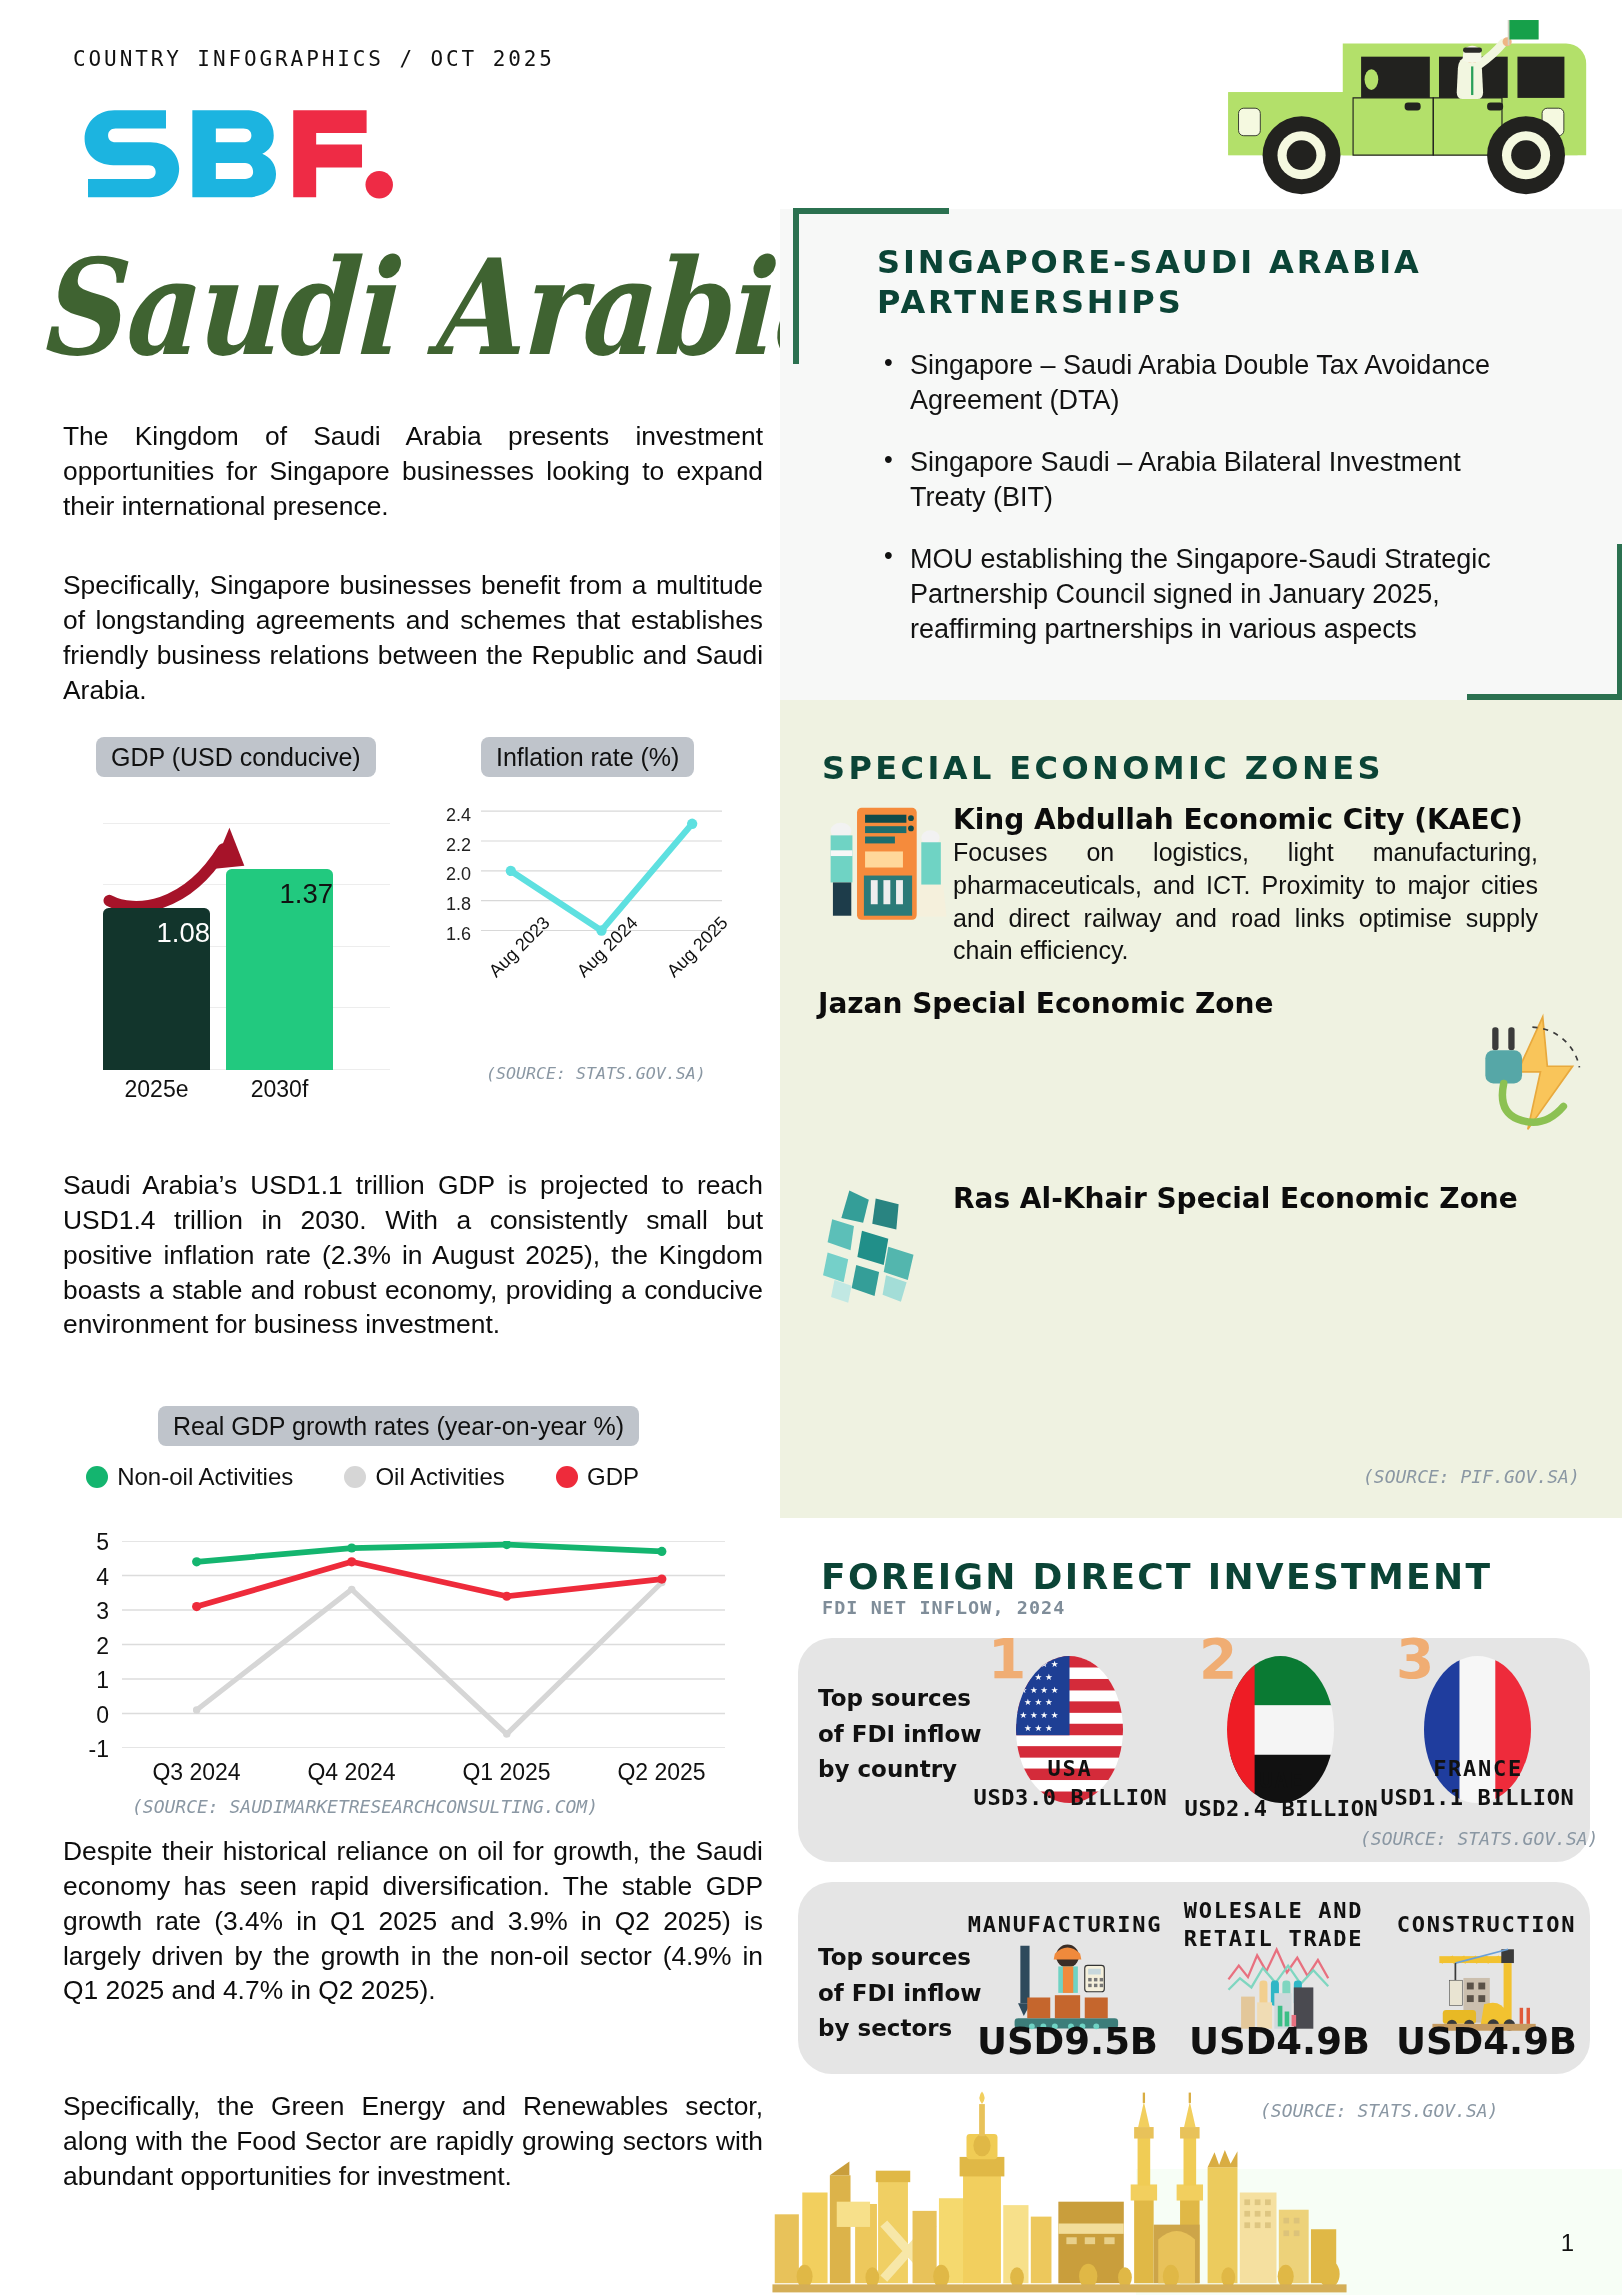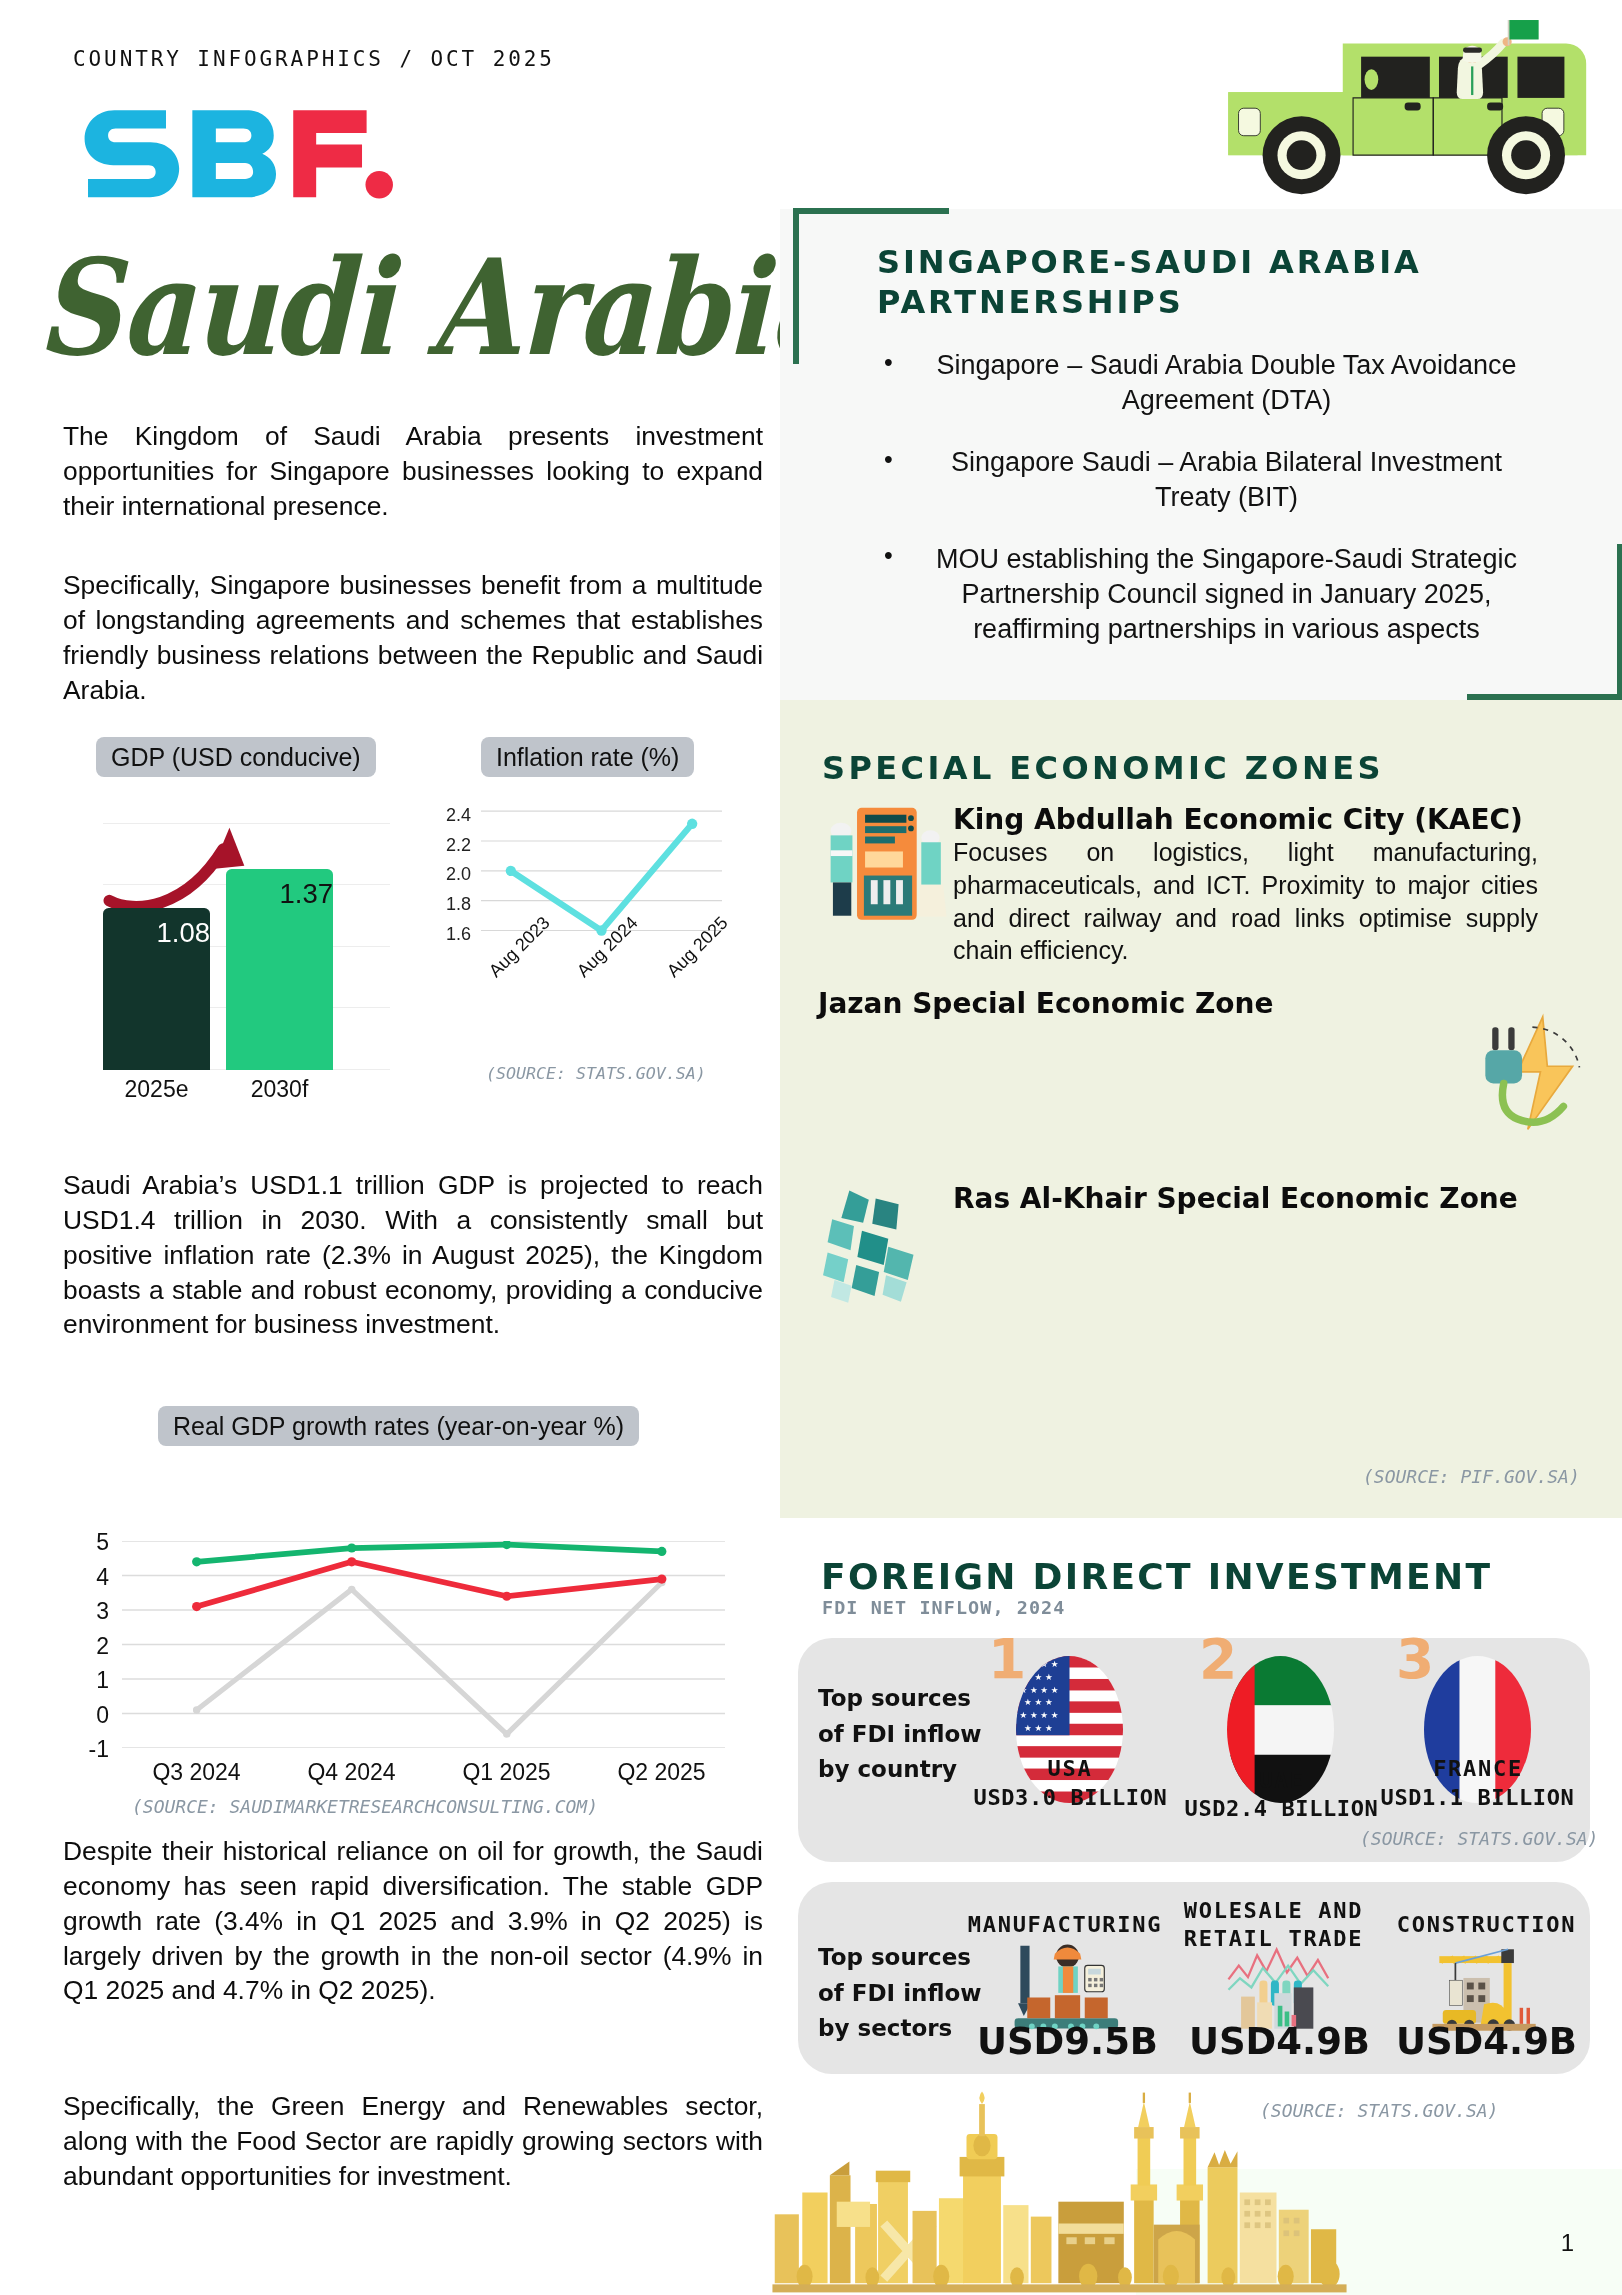--- a/index.html
+++ b/index.html
@@ -112,21 +112,20 @@
     font-family:"DejaVu Sans", sans-serif;
     font-weight:700; color:#0b4436;
     letter-spacing:2.9px;
     margin-top:12px;
   }
   .bullets { list-style:none; }
   .bullets li {
     position:relative; padding-left:33px;
     font-size:27px; line-height:1.3; color:#121212;
     margin-bottom:26.4px;
-    text-align:center;
   }
   .bullets li::before {
     content:"•"; position:absolute; left:6.9px; top:-2.3px;
     font-size:25px; color:#111;
   }
 
   .sez-box {
     position:absolute; left:780px; top:700px;
     width:842px; height:818px;
     background:#eff2e1;
@@ -308,20 +307,34 @@
   <div class="xtick-rot" style="left:143px; top:230px;">Aug 2024</div>
   <div class="xtick-rot" style="left:233px; top:230px;">Aug 2025</div>
   <div class="src-note" style="position:absolute; left:56px; top:327px;">(SOURCE: STATS.GOV.SA)</div>
 </div>
 
 <div class="growthchart">
   <div style="position:absolute; left:89px; top:0;">
     <span class="chart-pill">Real GDP growth rates (year-on-year %)</span>
   </div>
 
+  <div class="legend-row">
+    <div class="legend-item" style="margin-right:51px;">
+      <span class="legend-dot" style="background:#14b56f;"></span>
+      <span class="legend-txt">Non-oil Activities</span>
+    </div>
+    <div class="legend-item" style="margin-right:51px;">
+      <span class="legend-dot" style="background:#d6d6d6;"></span>
+      <span class="legend-txt">Oil Activities</span>
+    </div>
+    <div class="legend-item">
+      <span class="legend-dot" style="background:#ee2b3b;"></span>
+      <span class="legend-txt">GDP</span>
+    </div>
+  </div>
 
   <div class="ygrid-lab" style="left:0px;   top:123px;">5</div>
   <div class="ygrid-lab" style="left:0px;   top:158px;">4</div>
   <div class="ygrid-lab" style="left:0px;   top:192px;">3</div>
   <div class="ygrid-lab" style="left:0px;   top:227px;">2</div>
   <div class="ygrid-lab" style="left:0px;   top:261px;">1</div>
   <div class="ygrid-lab" style="left:0px;   top:296px;">0</div>
   <div class="ygrid-lab" style="left:0px;   top:330px;">-1</div>
 
   <svg style="position:absolute; left:53px; top:135px;" width="603" height="207" viewBox="0 0 1050 360">

